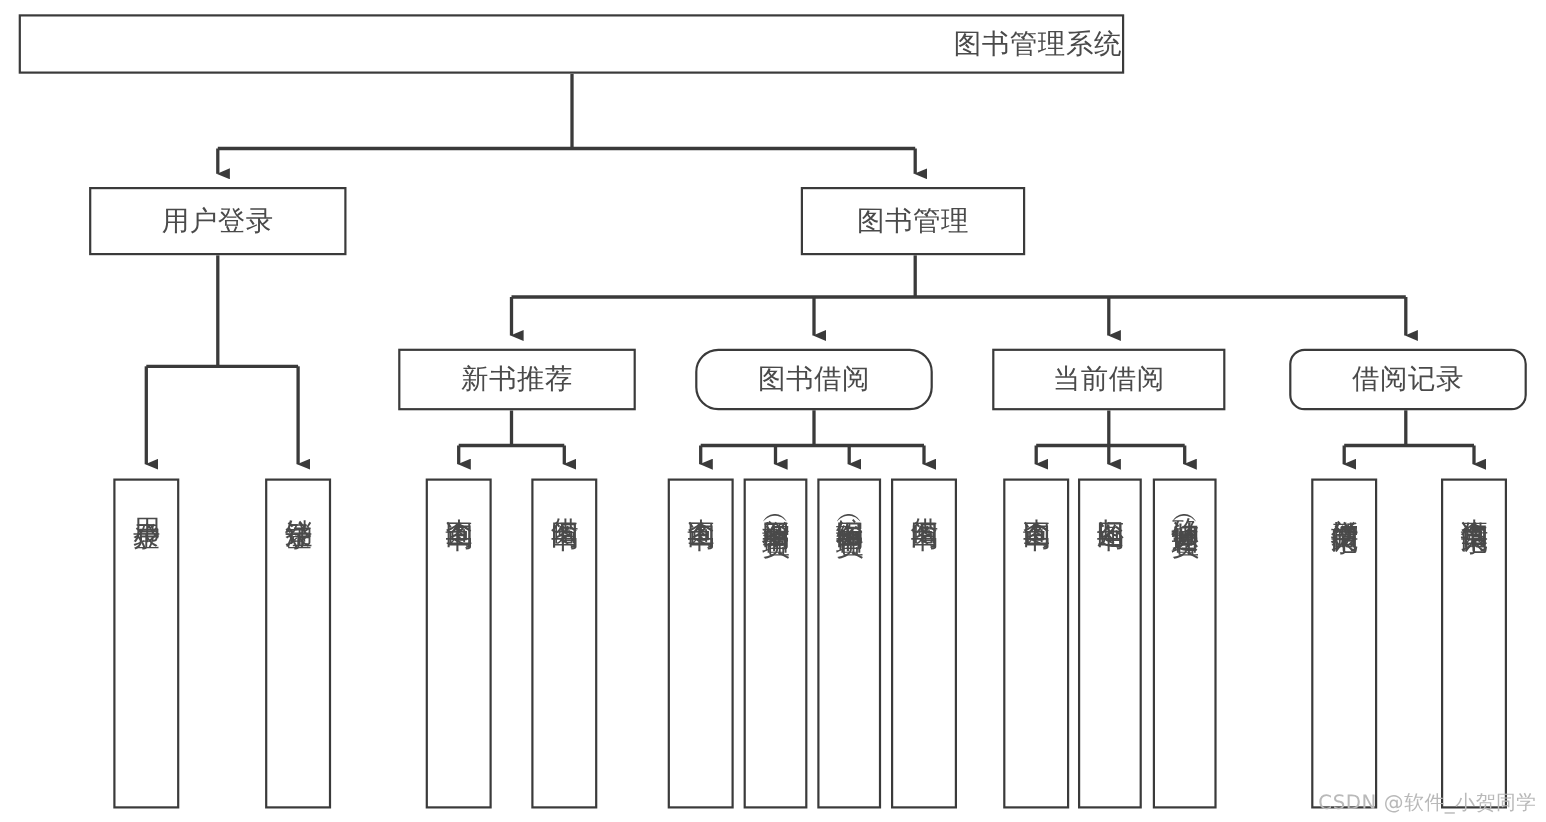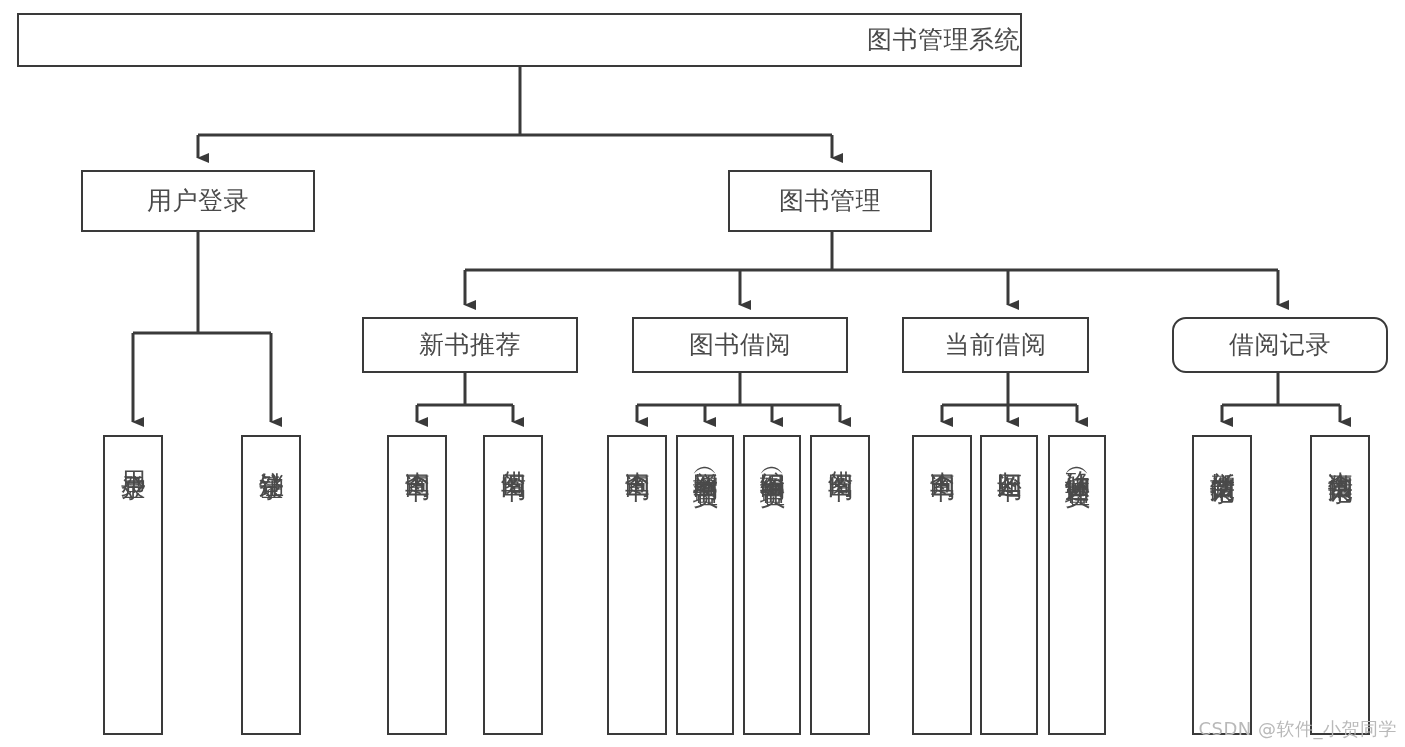--- a/index.html
+++ b/index.html
@@ -141,25 +141,25 @@
   </div>
 
   <div class="node horiz" style="left:728px; top:170px; width:204px; height:62px;">
     <span class="label">图书管理</span>
   </div>
 
   <div class="node horiz" style="left:362px; top:317px; width:216px; height:56px;">
     <span class="label">新书推荐</span>
   </div>
 
-  <div class="node horiz" style="left:632px; top:317px; width:216px; height:56px;">
+  <div class="node horiz" style="left:632px; top:317px; width:216px; height:56px;border-radius:21px;">
     <span class="label">图书借阅</span>
   </div>
 
-  <div class="node horiz" style="left:902px; top:317px; width:187px; height:56px;">
+  <div class="node horiz" style="left:902px; top:317px; width:212px; height:56px;">
     <span class="label">当前借阅</span>
   </div>
 
   <div class="node horiz" style="left:1172px; top:317px; width:216px; height:56px;border-radius:14px;">
     <span class="label">借阅记录</span>
   </div>
 
   <div class="node vert" style="left:103px; top:435px; width:60px; height:300px;">
     <span class="label">用户登录</span>
   </div>

